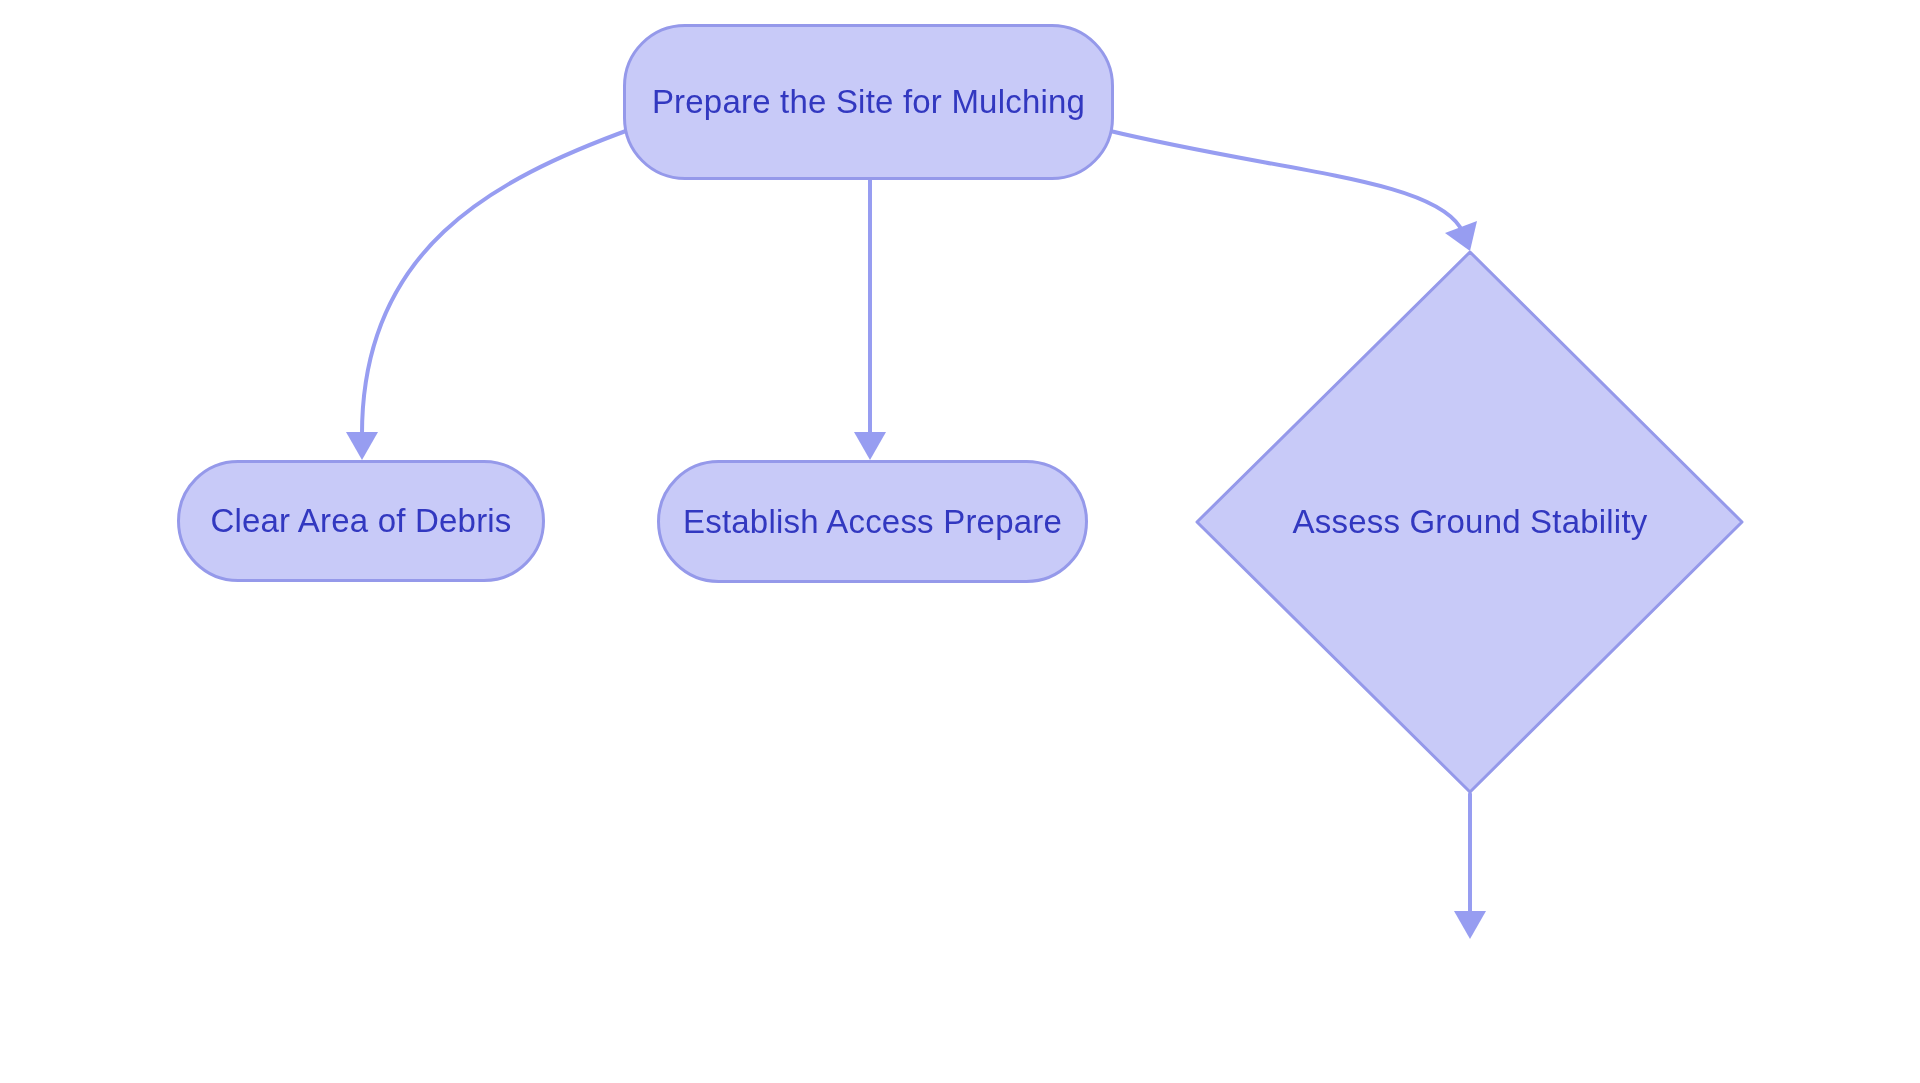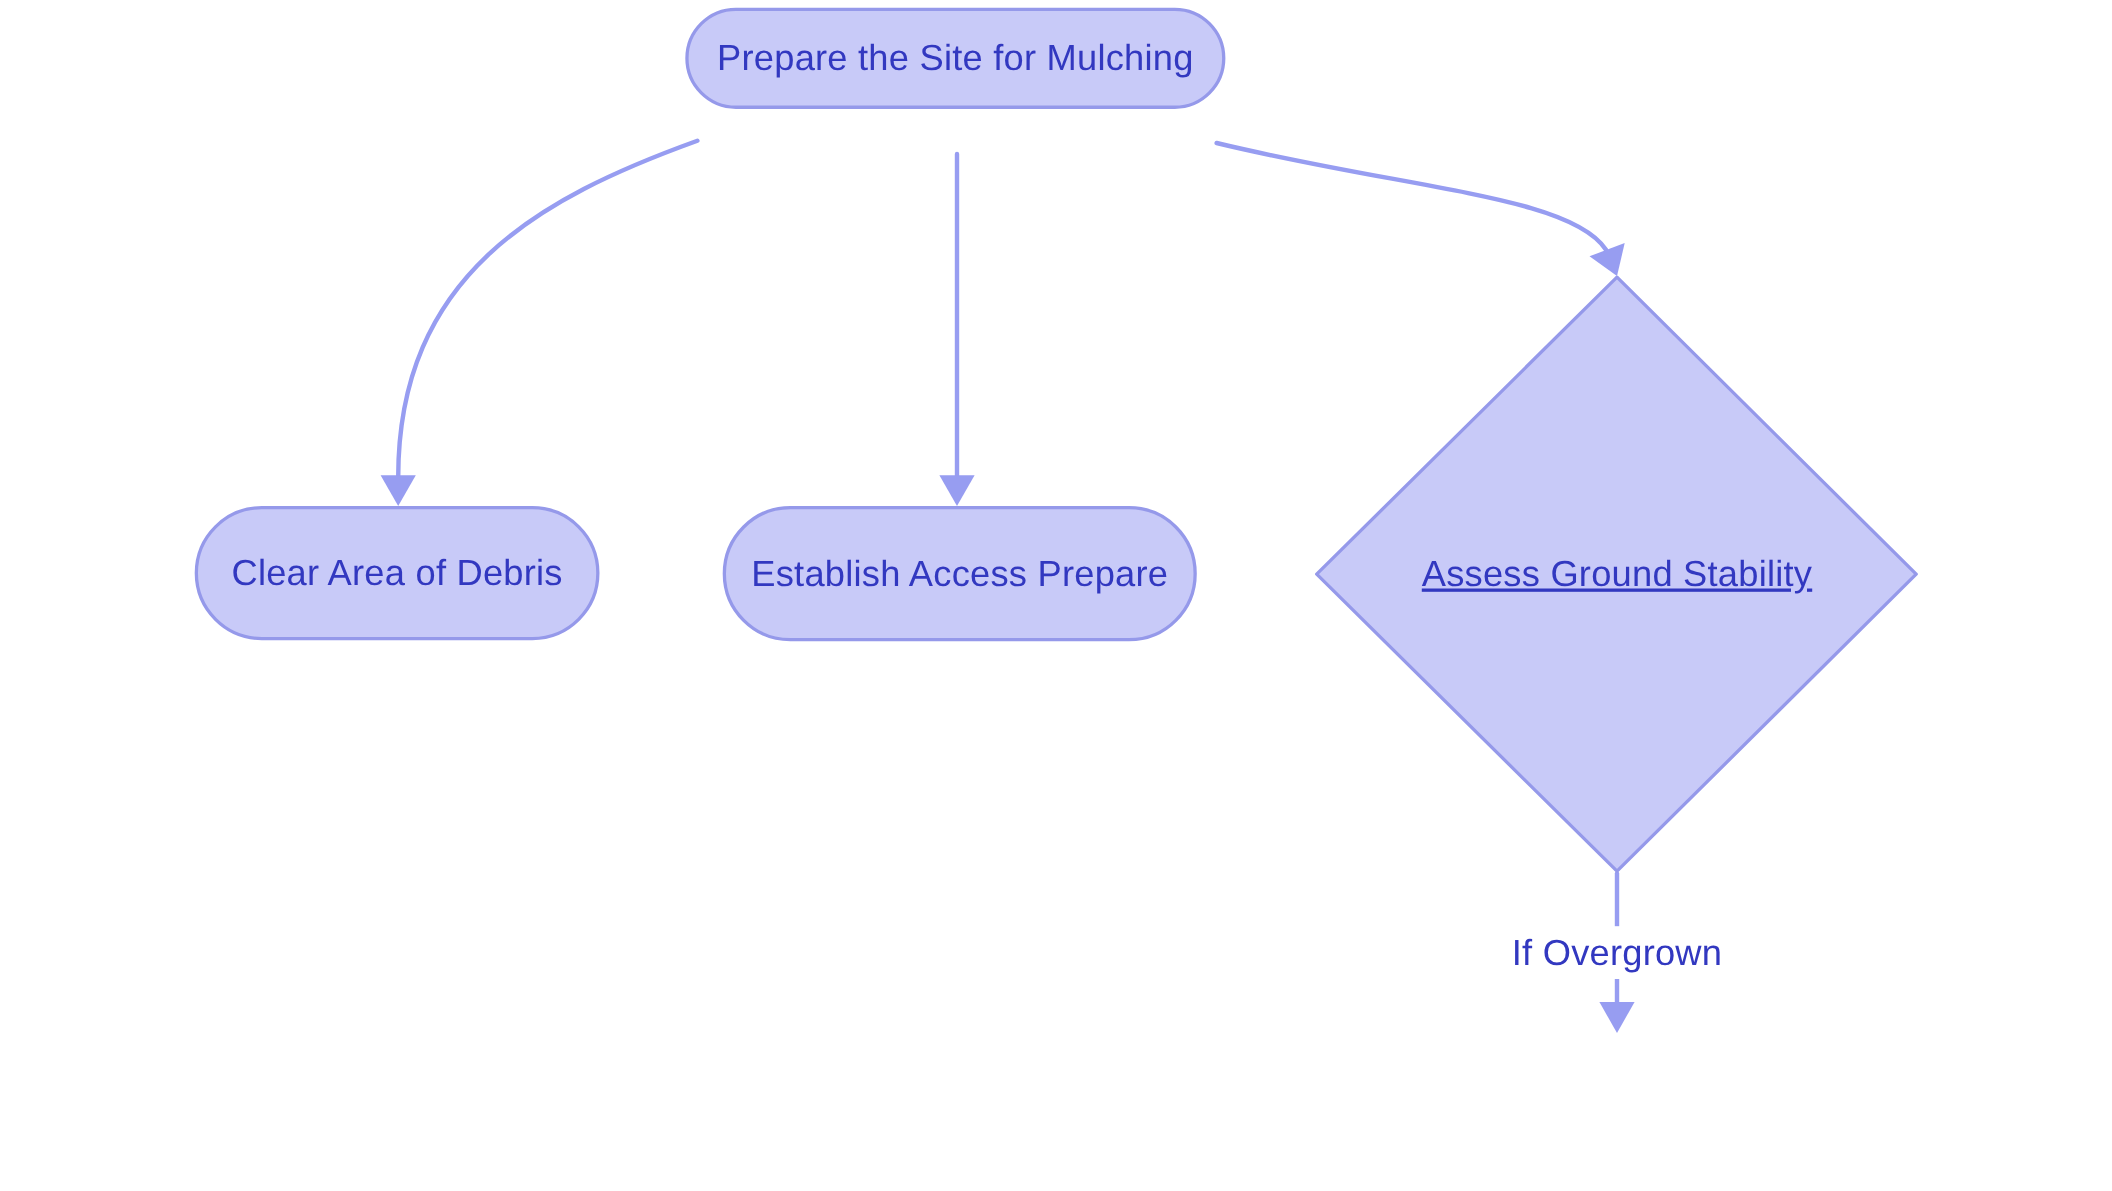--- a/index.html
+++ b/index.html
@@ -54,34 +54,33 @@
   .diamond-label {
     position: absolute;
     display: flex;
     align-items: center;
     justify-content: center;
     color: var(--text);
     font-size: 33px;
     letter-spacing: 0.2px;
     text-align: center;
     white-space: nowrap;
-    text-decoration: underline;
   }
   .edge-label {
     position: absolute;
     display: flex;
     align-items: center;
     justify-content: center;
     background: var(--canvas-bg);
     color: var(--text);
     font-size: 33px;
     letter-spacing: 0.2px;
     white-space: nowrap;
   }
-  #node-prepare   { left: 623px;  top: 7px;  width: 491px; height: 92px; text-align: center; }
+  #node-prepare   { left: 623px;  top: 24px;  width: 491px; height: 156px; text-align: center; }
   #node-clear     { left: 177px;  top: 460px; width: 368px; height: 122px; text-align: center; }
   #node-establish { left: 657px;  top: 460px; width: 431px; height: 123px; }
   #node-brush     { left: 1215px; top: 939px; width: 508px; height: 124px; }
   #node-assess-label { left: 1269px; top: 500px; width: 402px; height: 44px; }
   #edge-label-1   { left: 1358px; top: 842px; width: 224px; height: 48px; }
 </style>
 </head>
 <body>
 
 <div class="canvas">
@@ -105,15 +104,14 @@
 
   <div class="node stadium" id="node-prepare">Prepare the Site for Mulching</div>
 
   <div class="node stadium" id="node-clear">Clear Area of Debris</div>
 
   <div class="node stadium" id="node-establish">Establish Access Prepare</div>
 
   <div class="diamond-label" id="node-assess-label">Assess Ground Stability</div>
 
 
-  <div class="edge-label" id="edge-label-1">If Overgrown</div>
 
 </div>
 
 </body></html>

